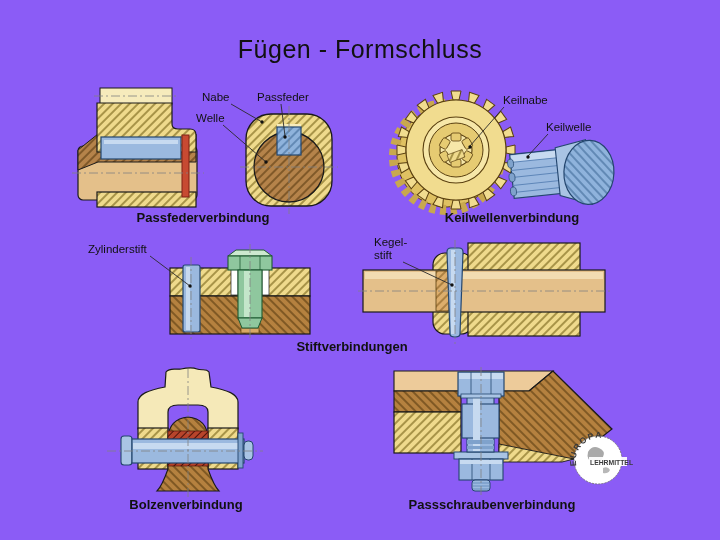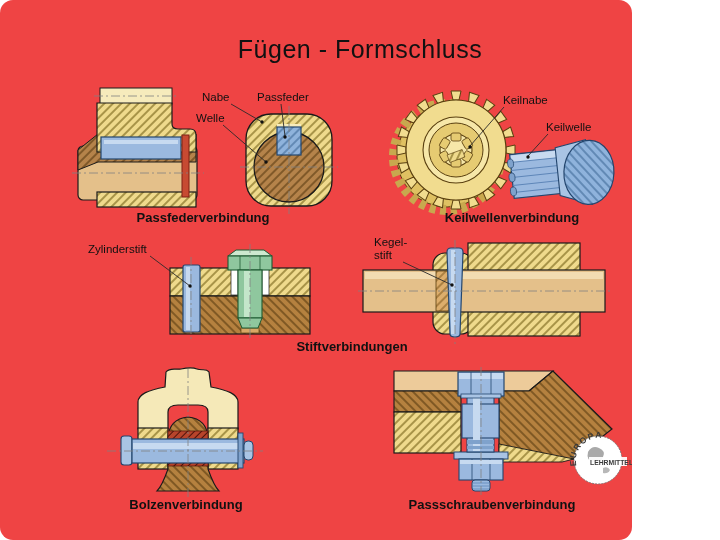--- a/index.html
+++ b/index.html
@@ -1,17 +1,17 @@
 <!DOCTYPE html>
 <html><head>
 <meta charset="utf-8">
 <style>
   html,body{margin:0;padding:0;background:#fff;}
-  .slide{position:relative;width:632px;height:540px;background:#ef4444;overflow:hidden;
-         font-family:"Liberation Sans", sans-serif;border-radius:13px;}
+  .slide{position:relative;width:720px;height:540px;background:#8b5cf6;overflow:hidden;
+         font-family:"Liberation Sans", sans-serif;}
   svg{position:absolute;left:0;top:0;}
   text{font-family:"Liberation Sans", sans-serif;fill:#111;}
   .title-text{font-size:25px;letter-spacing:.5px;}
   .cap{font-size:13px;font-weight:bold;}
   .lbl{font-size:11.5px;}
   .logo-arc{font-size:8.5px;font-weight:bold;letter-spacing:1.6px;fill:#3a3a3a;}
   .logo-band{font-size:6.8px;font-weight:bold;fill:#3a3a3a;}
 </style>
 </head>
 <body>

